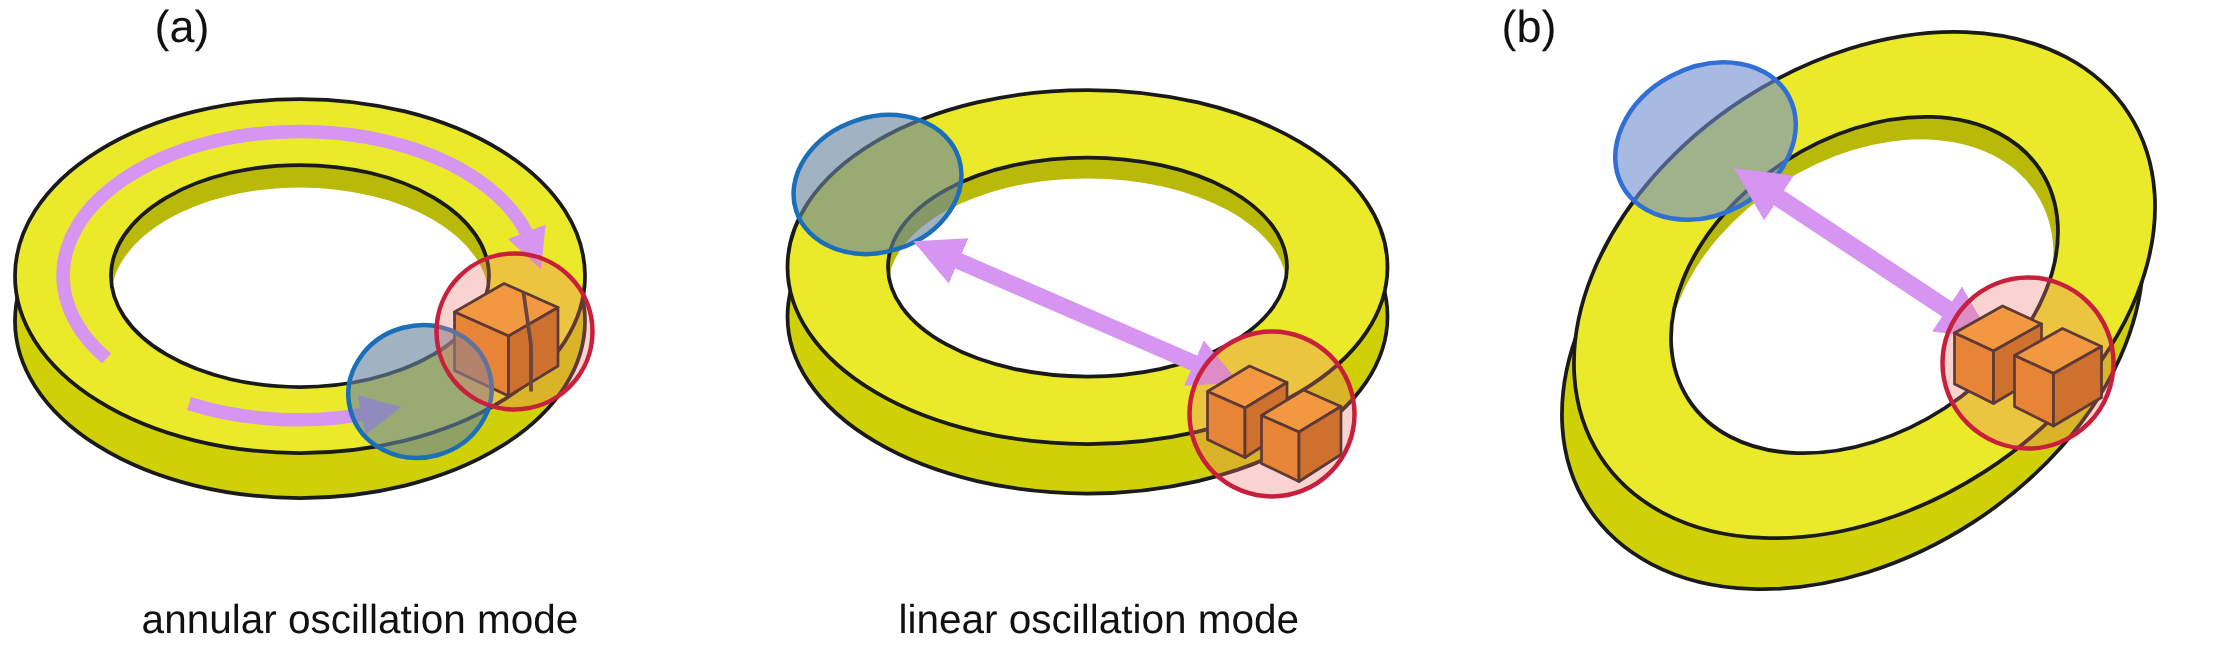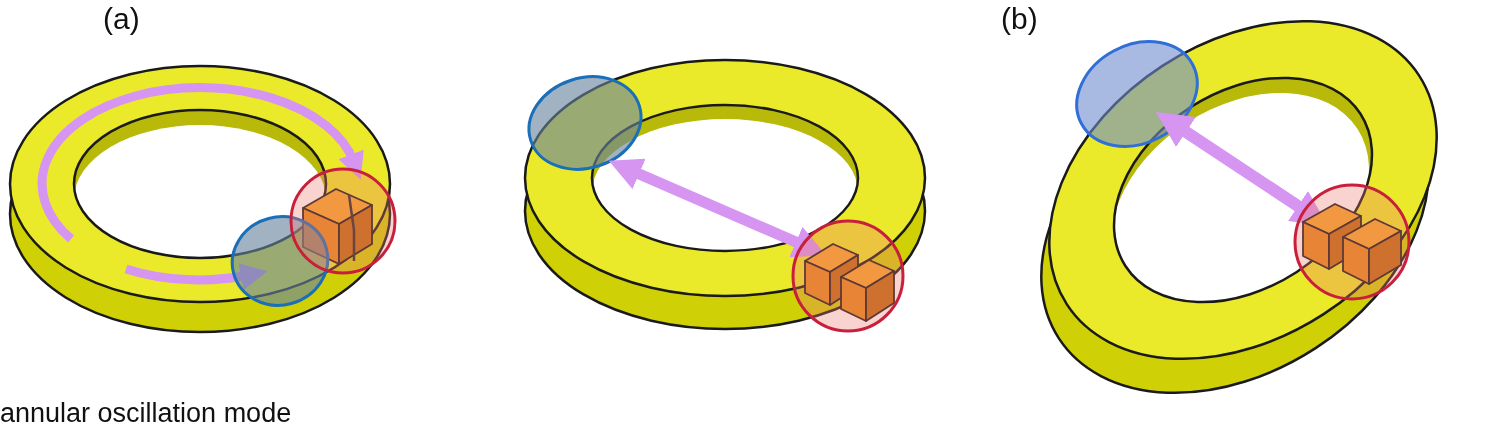--- a/index.html
+++ b/index.html
@@ -15,21 +15,21 @@
   .panel-b{left:480px;width:505px;}
   .panel-c{left:985px;width:505px;}
   .corner-label{
     position:absolute;top:2px;
     font-size:30px;color:#111;
   }
   .panel-a .corner-label{left:103px;}
   .panel-c .corner-label{left:16px;}
   .caption{
     position:absolute;left:0;right:0;top:398px;
-    text-align:left;font-size:27px;color:#111;
+    text-align:center;font-size:27px;color:#111;
     white-space:nowrap;
   }
   .diagram{position:absolute;left:0;}
   .panel-a .diagram{top:14px;}
   .panel-b .diagram{top:18px;}
   .panel-c .diagram{top:0;}
   .o2{stroke:#1a1a1a;stroke-width:2.5;stroke-linejoin:round;}
   .o1{stroke:#1a1a1a;stroke-width:1.8;stroke-linejoin:round;}
   .arrowline{fill:none;}
 </style>
@@ -113,20 +113,21 @@
       </g>
       <g>
         <polygon class="o1" points="361,259 389,242 414,253 386,270" fill="#f3a82c"></polygon>
         <polygon class="o1" points="361,259 386,270 386,303 361,291" fill="#e5891c"></polygon>
         <polygon class="o1" points="386,270 414,253 414,285 386,303" fill="#bf6d10"></polygon>
       </g>
 
       <circle cx="368" cy="258" r="55" stroke-width="3" fill="rgba(238,122,108,0.33)" stroke="#c81f3c"></circle>
     </svg>
 
+    <div class="caption">linear oscillation mode</div>
   </div>
 
   <div class="panel panel-c">
     <div class="corner-label">(b)</div>
 
     <svg class="diagram" width="505" height="400" viewBox="0 0 505 400">
       <defs>
         <marker id="ah3" viewBox="0 0 3 3" markerWidth="3" markerHeight="3" refX="0.9" refY="1.5" orient="auto-start-reverse">
           <path d="M0,0 L3,1.5 L0,3 Z" fill="#d595f0"></path>
         </marker>

